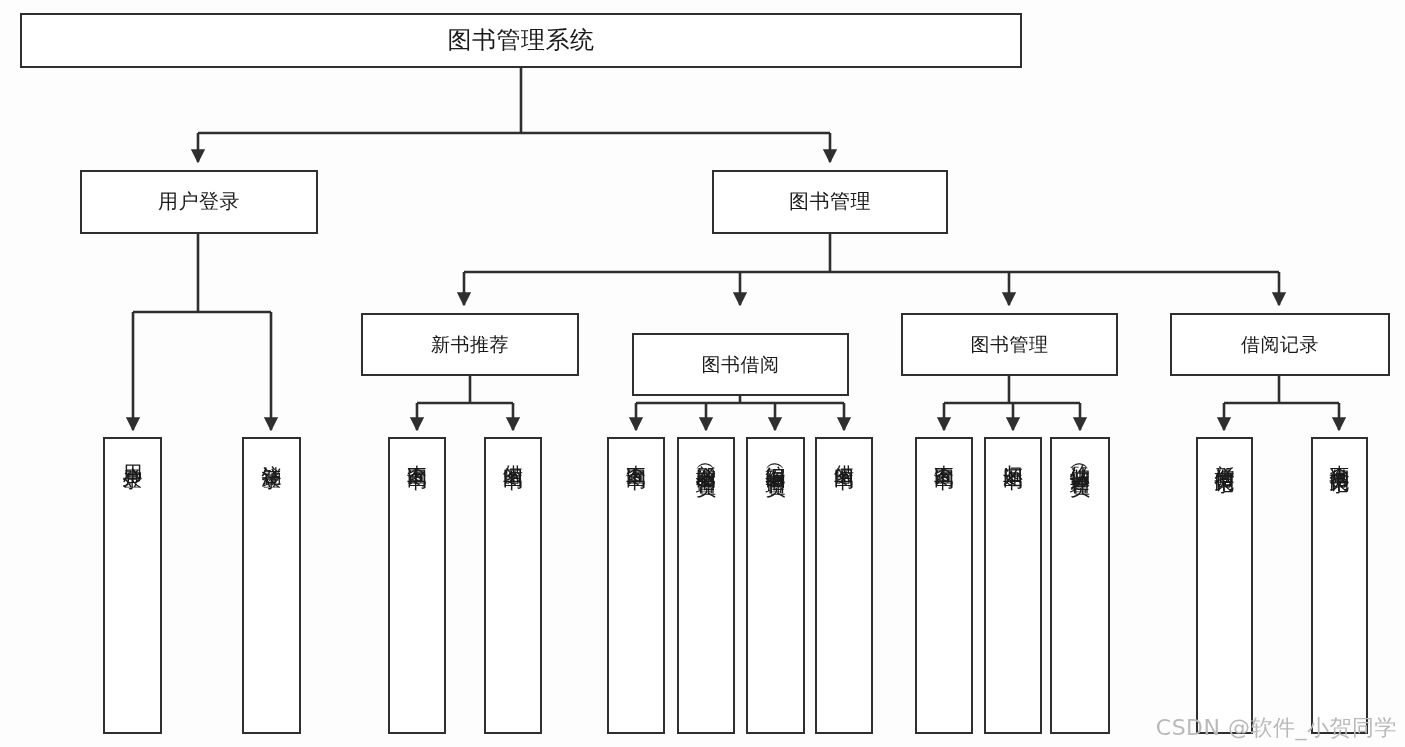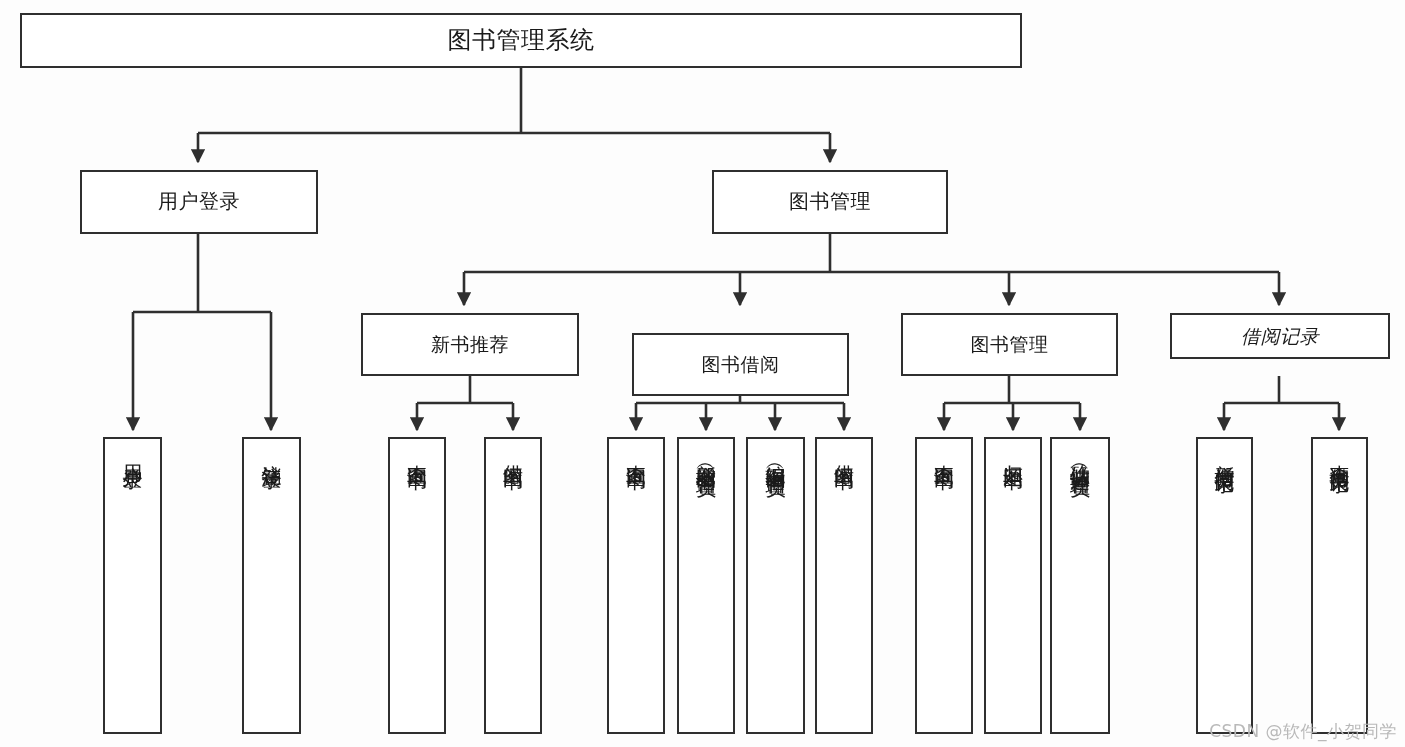--- a/index.html
+++ b/index.html
@@ -49,21 +49,21 @@
     writing-mode:vertical-rl;
     text-orientation:upright;
     font-size:20px;
     line-height:1.05;
     letter-spacing:2px;
     white-space:nowrap;
   }
   #watermark{
     position:absolute;
     right:8px;bottom:4px;
-    font-size:17px;
+    font-size:22px;
     color:#b9b9b9;
     letter-spacing:0.5px;
     z-index:5;
     white-space:nowrap;
   }
 </style>
 </head>
 <body>
 
 <div id="diagram">
@@ -131,21 +131,21 @@
 
   <div class="node node-l3" style="left:361px;top:313px;width:218px;height:63px;">
     <span class="label">新书推荐</span>
   </div>
   <div class="node node-l3" style="left:632px;top:313px;width:217px;height:63px;margin-top:20px;">
     <span class="label">图书借阅</span>
   </div>
   <div class="node node-l3" style="left:901px;top:313px;width:217px;height:63px;">
     <span class="label">图书管理</span>
   </div>
-  <div class="node node-l3" style="left:1170px;top:313px;width:220px;height:46px;font-style:italic;">
+  <div class="node node-l3" style="left:1170px;top:313px;width:220px;height:63px;">
     <span class="label">借阅记录</span>
   </div>
 
   <div class="node node-leaf" style="left:103px;top:437px;width:59px;height:297px;">
     <span class="label">用户登录</span>
   </div>
   <div class="node node-leaf" style="left:242px;top:437px;width:59px;height:297px;">
     <span class="label">注销登录</span>
   </div>
 

